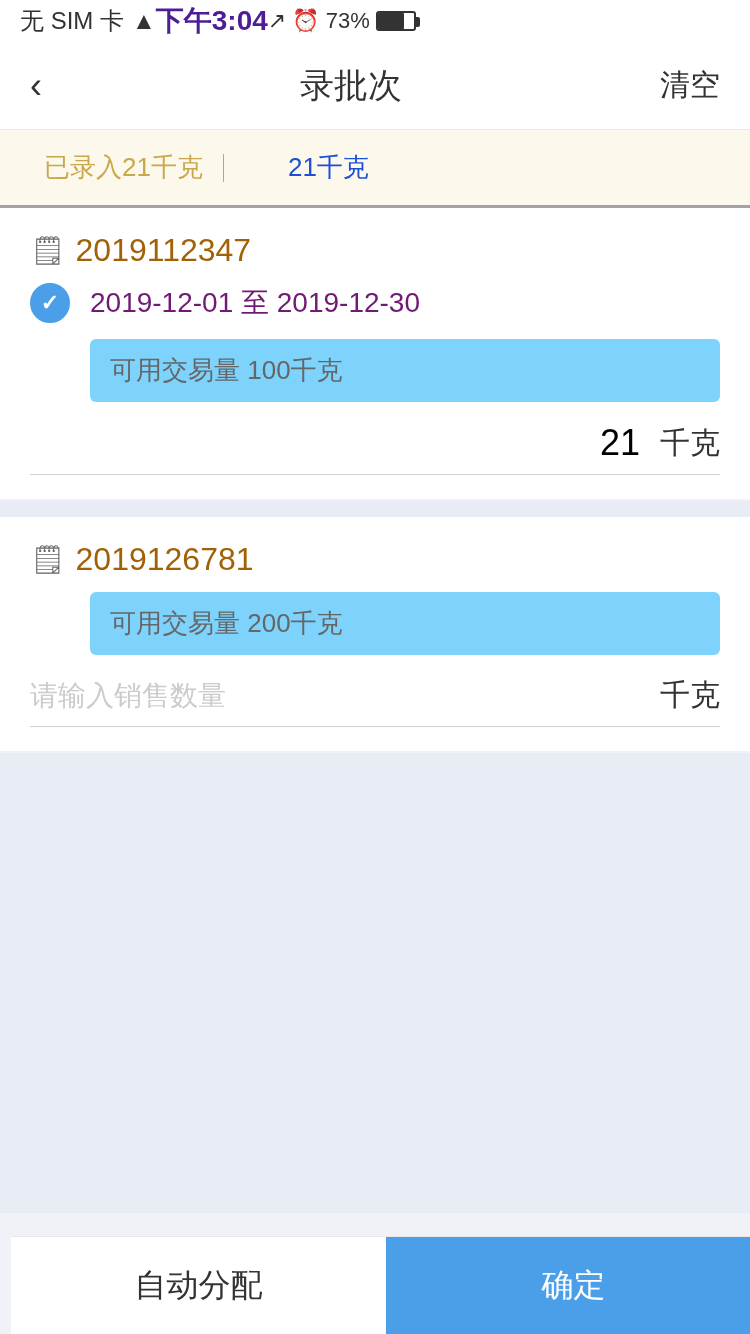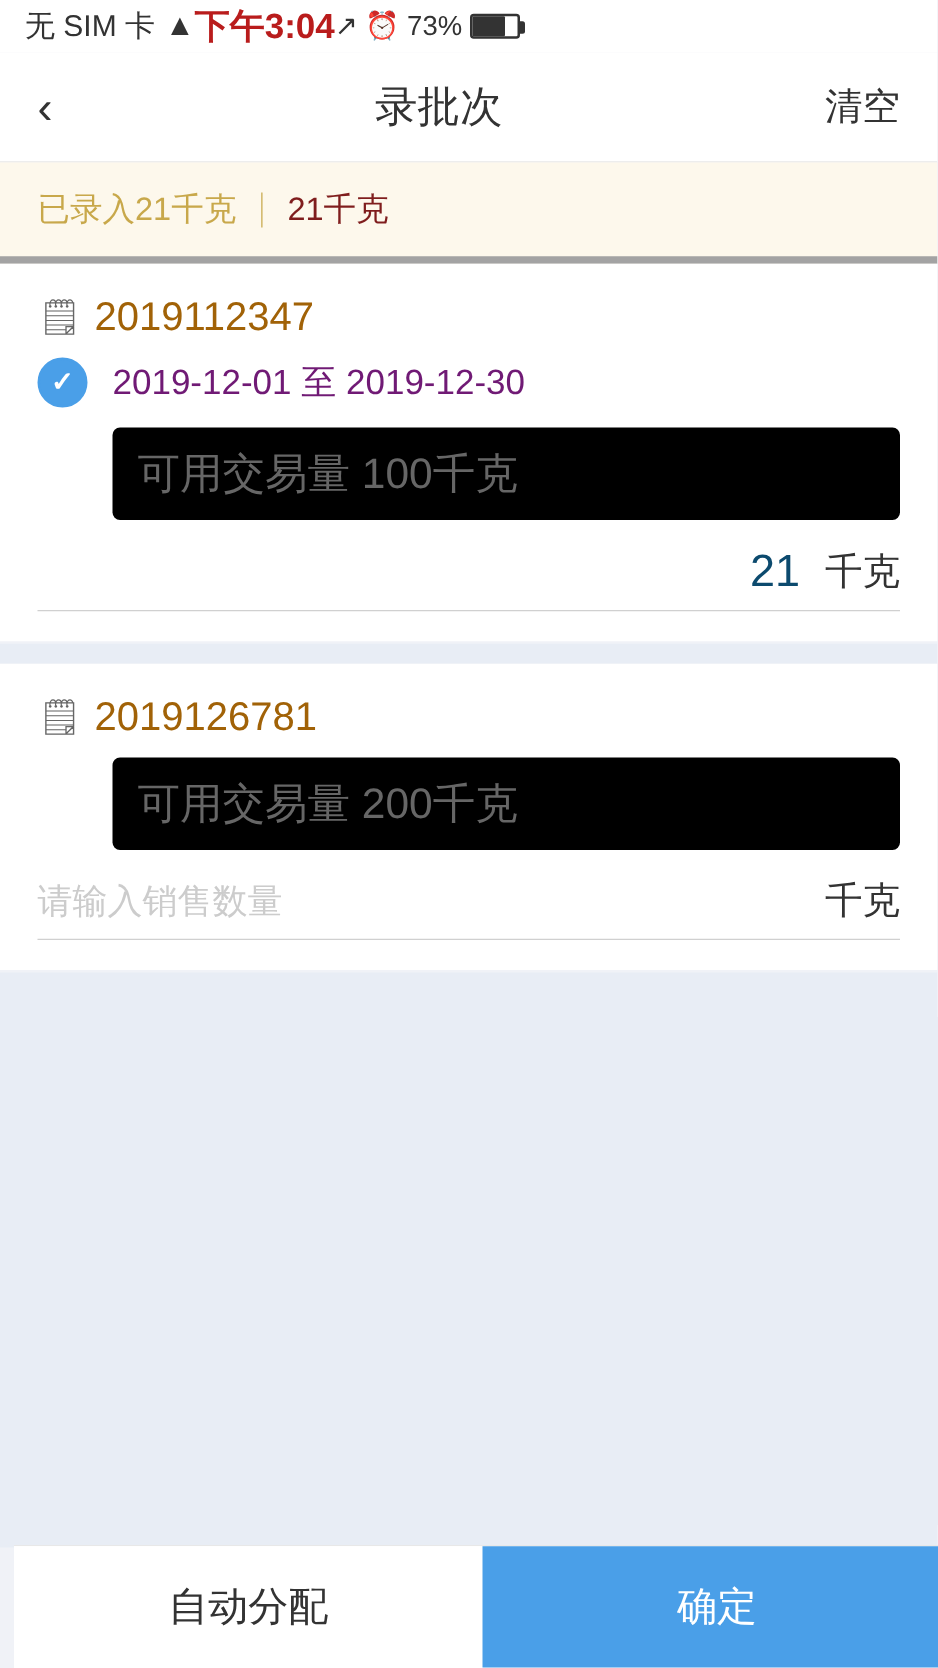--- a/index.html
+++ b/index.html
@@ -25,21 +25,21 @@
     .status-left {
       display: flex;
       align-items: center;
       gap: 8px;
       font-size: 24px;
       color: #333;
     }
     .status-center {
       font-size: 28px;
       font-weight: 600;
-      color: #b91c1c;
+      color: #4c1d95;
     }
     .status-right {
       display: flex;
       align-items: center;
       gap: 6px;
       font-size: 22px;
       color: #333;
     }
     .battery-icon {
       width: 40px;
@@ -89,38 +89,39 @@
     }
     .nav-action {
       font-size: 30px;
       color: #333;
       cursor: pointer;
     }
 
     
     .summary-bar {
       background: #fdf8ec;
-      padding: 20px 30px;
+      padding: 20px 44px;
       display: flex;
       align-items: center;
       gap: 20px;
-      border-bottom: 6px solid #a3a3a3;
+      border-bottom: 3px solid #a3a3a3;
     }
     .summary-label {
       font-size: 26px;
       color: #c8a84b;
     }
     .summary-divider {
       width: 1px;
       height: 28px;
       background: #c8a84b;
     }
     .summary-value {
       font-size: 26px;
-      color: #7f1d1d;
+      color: #1d4ed8;
+      margin-left: 44px;
     }
 
     
     .batch-item {
       background: #fff;
       padding: 24px 30px;
       margin-bottom: 2px;
     }
     .batch-separator {
       height: 16px;
@@ -166,37 +167,37 @@
       content: '✓';
       color: #fff;
       font-size: 22px;
       font-weight: bold;
     }
     .batch-date {
       font-size: 28px;
       color: #701a75;
     }
     .batch-availability {
-      background: #000000;
+      background: #7dd3fc;
       border-radius: 6px;
       padding: 14px 20px;
-      font-size: 34px;
+      font-size: 26px;
       color: #666;
       margin-left: 60px;
     }
     .batch-amount-row {
       display: flex;
       align-items: center;
       justify-content: flex-end;
       gap: 20px;
       padding: 20px 0 10px;
     }
     .batch-amount-input {
       font-size: 36px;
-      color: #0c4a6e;
+      color: #000000;
       font-weight: 500;
       border: none;
       text-align: right;
       width: 120px;
       background: transparent;
       outline: none;
     }
     .batch-amount-placeholder {
       font-size: 28px;
       color: #ccc;

